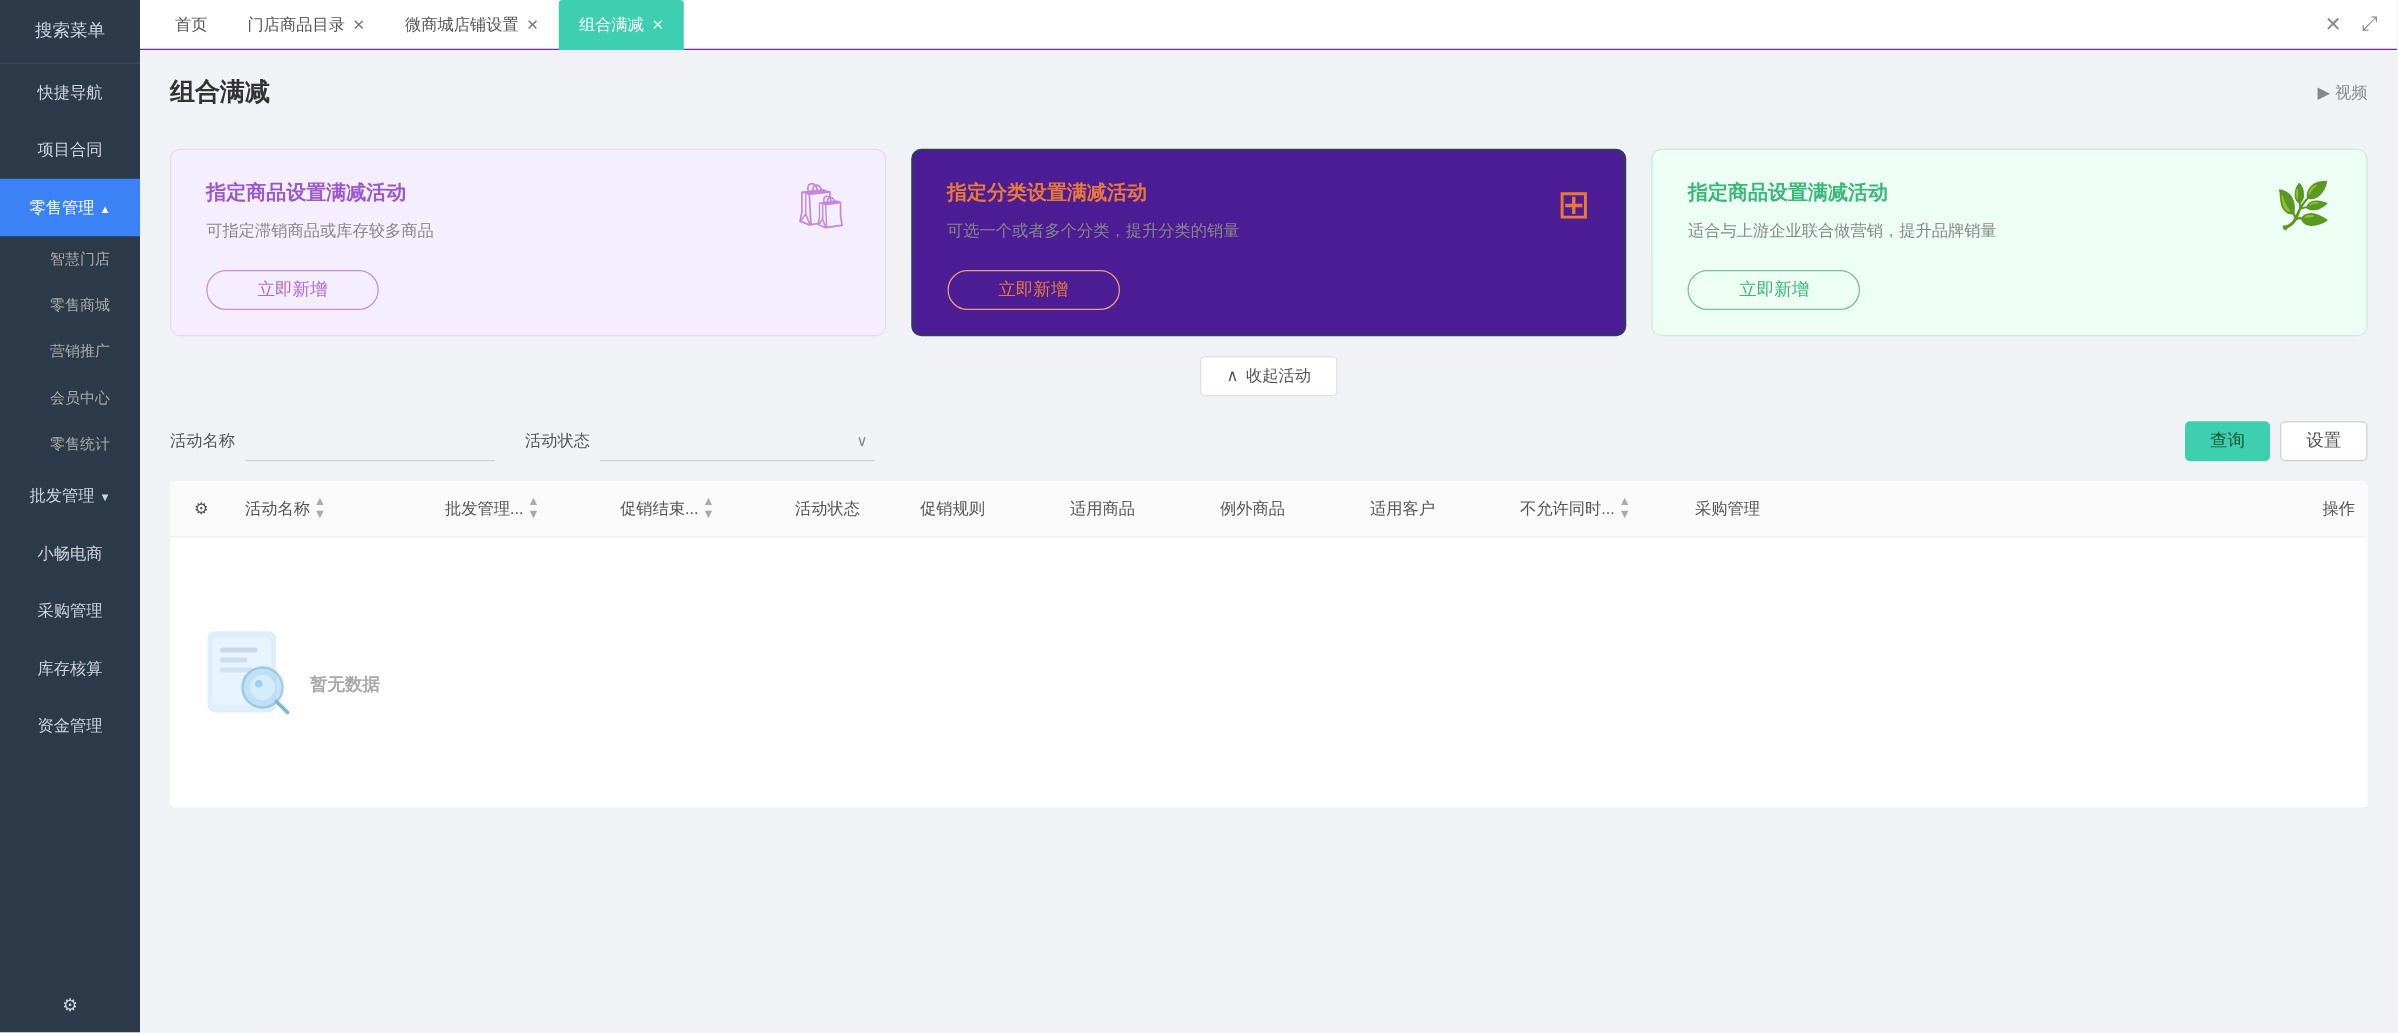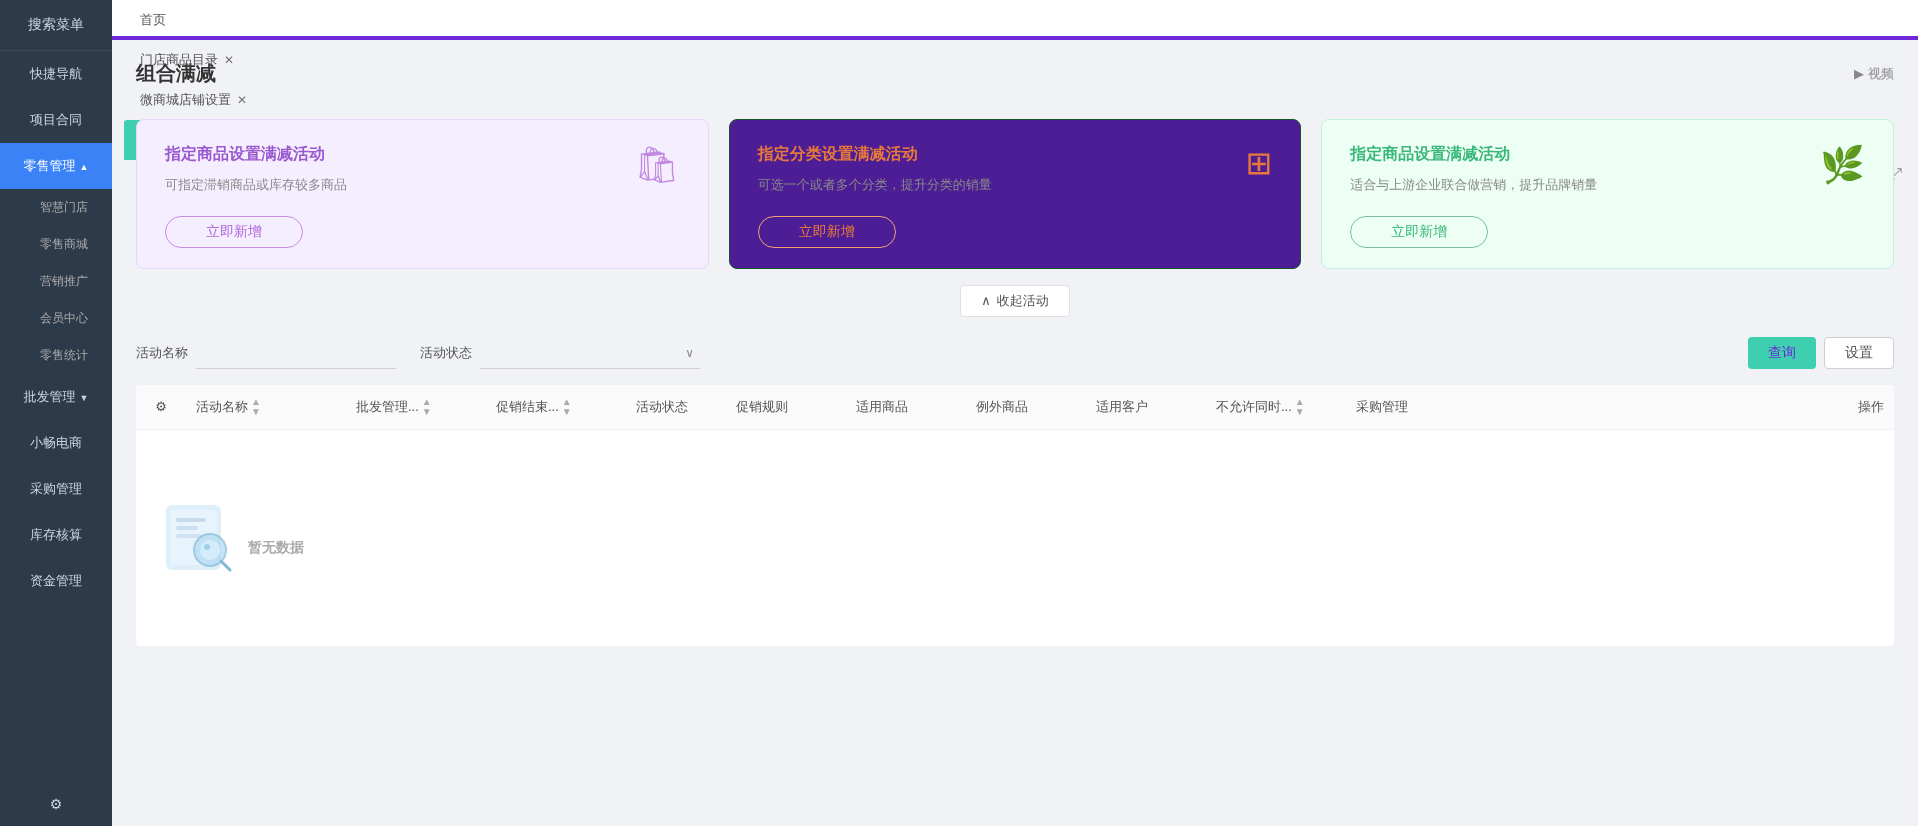--- a/index.html
+++ b/index.html
@@ -55,28 +55,27 @@
       flex: 1;
       display: flex;
       flex-direction: column;
       background: #f0f2f5;
       overflow: hidden;
     }
 
     
     .tab-bar {
       display: flex;
-      align-items: flex-start;
+      align-items: center;
       background: #fff;
-      border-bottom: 4px solid #6d28d9;
+      border-bottom: 1px solid #6d28d9;
       height: 40px;
       padding: 0 12px;
       flex-shrink: 0;
       position: relative;
-      flex-direction: column;
     }
     .tab-item {
       padding: 0 16px;
       height: 40px;
       line-height: 40px;
       font-size: 13px;
       color: #555;
       cursor: pointer;
       display: flex;
       align-items: center;
@@ -259,21 +258,21 @@
       font-size: 12px;
     }
     .filter-actions {
       margin-left: auto;
       display: flex;
       gap: 8px;
     }
     .btn-query {
       padding: 6px 20px;
       background: #3ecfb0;
-      color: #6d28d9;
+      color: #14532d;
       border: none;
       border-radius: 4px;
       font-size: 14px;
       cursor: pointer;
     }
     .btn-setting {
       padding: 6px 20px;
       background: #fff;
       color: #555;
       border: 1px solid #d0d0d0;

